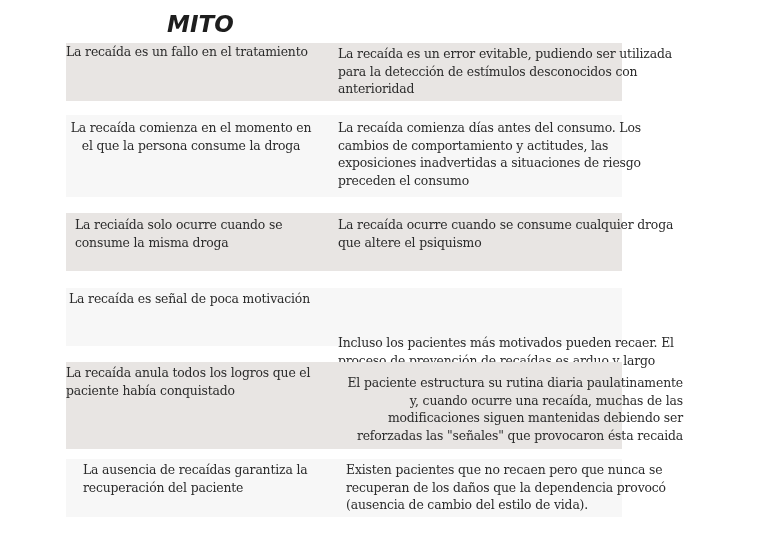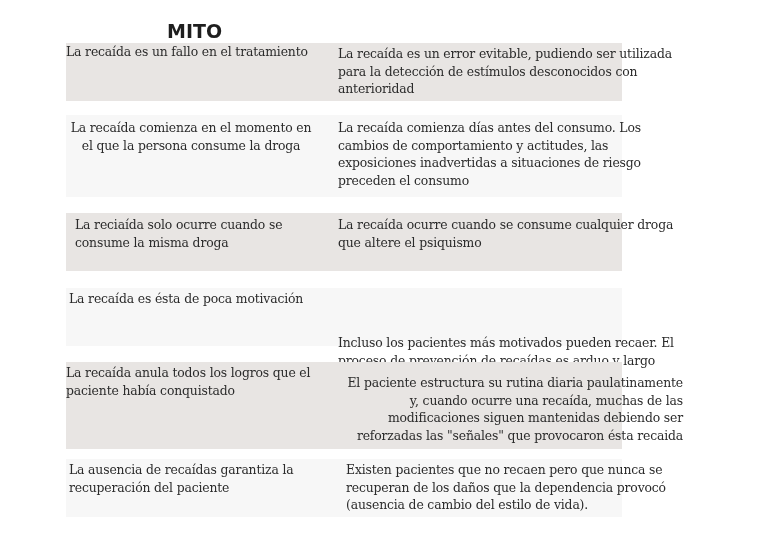--- a/index.html
+++ b/index.html
@@ -1,22 +1,22 @@
 <!DOCTYPE html>
 <html><head>
 <meta charset="utf-8">
 <style>
   html, body { margin: 0; padding: 0; }
   body {
     width: 768px; height: 543px; background: #ffffff; position: relative; overflow: hidden;
     font-family: "DejaVu Serif", "Liberation Serif", serif; color: #2a2a2a;
   }
   .hdr {
-    position: absolute; top: 20px; font-family: "DejaVu Sans", "Liberation Sans", sans-serif;
-    font-weight: bold; font-size: 19px; color: #1e1e1e; letter-spacing: 0px;
+    position: absolute; top: 11px; font-family: "DejaVu Sans", "Liberation Sans", sans-serif;
+    font-weight: bold; font-size: 23px; color: #1e1e1e; letter-spacing: 0px; font-style: italic;
   }
   .hdr.mito { left: 167px; }
   .hdr.real { left: 459px; margin-top: 44px; }
   .row { position: absolute; left: 66px; width: 556px; }
   .row.grey { background: #e8e5e3; }
   .row.light { background: #f7f7f7; }
   .cell { position: absolute; top: 0; font-size: 12.4px; line-height: 17.6px; color: #2b2b2b; letter-spacing: -0.15px; }
   .cell.left { left: 0; width: 262px; }
   .cell.right { left: 272px; width: 345px; }
 </style>
@@ -36,26 +36,26 @@
     <div class="cell left" style="top:4px;width:250px;text-align:center;">La recaída comienza en el momento en el que la persona consume la droga</div>
     <div class="cell right" style="top:4px;width:318px;">La recaída comienza días antes del consumo. Los cambios de comportamiento y actitudes, las exposiciones inadvertidas a situaciones de riesgo preceden el consumo</div>
   </div>
 
   <div class="row grey" style="top:213px;height:58px;">
     <div class="cell left" style="top:3px;width:220px;padding-left:9px;">La reciaída solo ocurre cuando se consume la misma droga</div>
     <div class="cell right" style="top:3px;">La recaída ocurre cuando se consume cualquier droga que altere el psiquismo</div>
   </div>
 
   <div class="row light" style="top:288px;height:58px;">
-    <div class="cell left" style="top:2px;left:3px;">La recaída es ésta de poca motivación</div>
+    <div class="cell left" style="top:2px;left:3px;">La recaída es señal de poca motivación</div>
     <div class="cell right" style="top:2px;margin-top:44px;">Incluso los pacientes más motivados pueden recaer. El proceso de prevención de recaídas es arduo y largo</div>
   </div>
 
   <div class="row grey" style="top:362px;height:87px;">
     <div class="cell left" style="top:2px;">La recaída anula todos los logros que el paciente había conquistado</div>
     <div class="cell right" style="top:12px;text-align:right;">El paciente estructura su rutina diaria paulatinamente y, cuando ocurre una recaída, muchas de las modificaciones siguen mantenidas debiendo ser reforzadas las "señales" que provocaron ésta recaida</div>
   </div>
 
   <div class="row light" style="top:459px;height:58px;">
-    <div class="cell left" style="top:2px;left:3px;">La ausencia de recaídas garantiza la recuperación del paciente</div>
+    <div class="cell left" style="top:2px;left:17px;">La ausencia de recaídas garantiza la recuperación del paciente</div>
     <div class="cell right" style="top:2px;left:280px;width:340px;">Existen pacientes que no recaen pero que nunca se recuperan de los daños que la dependencia provocó (ausencia de cambio del estilo de vida).</div>
   </div>
 </div>
 
 </body></html>

